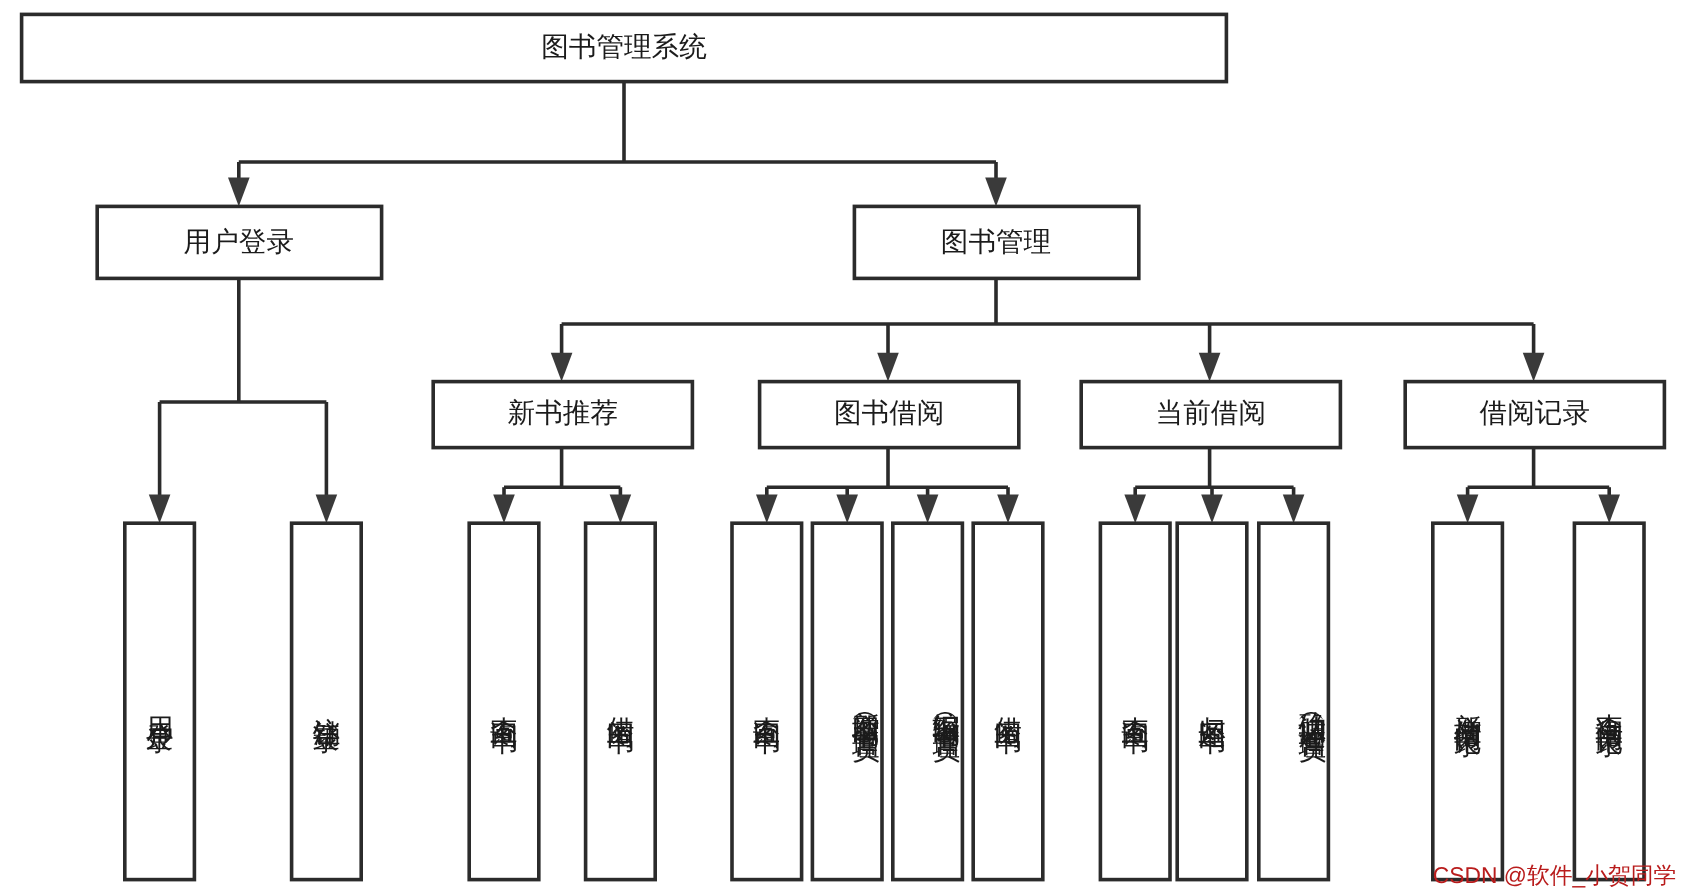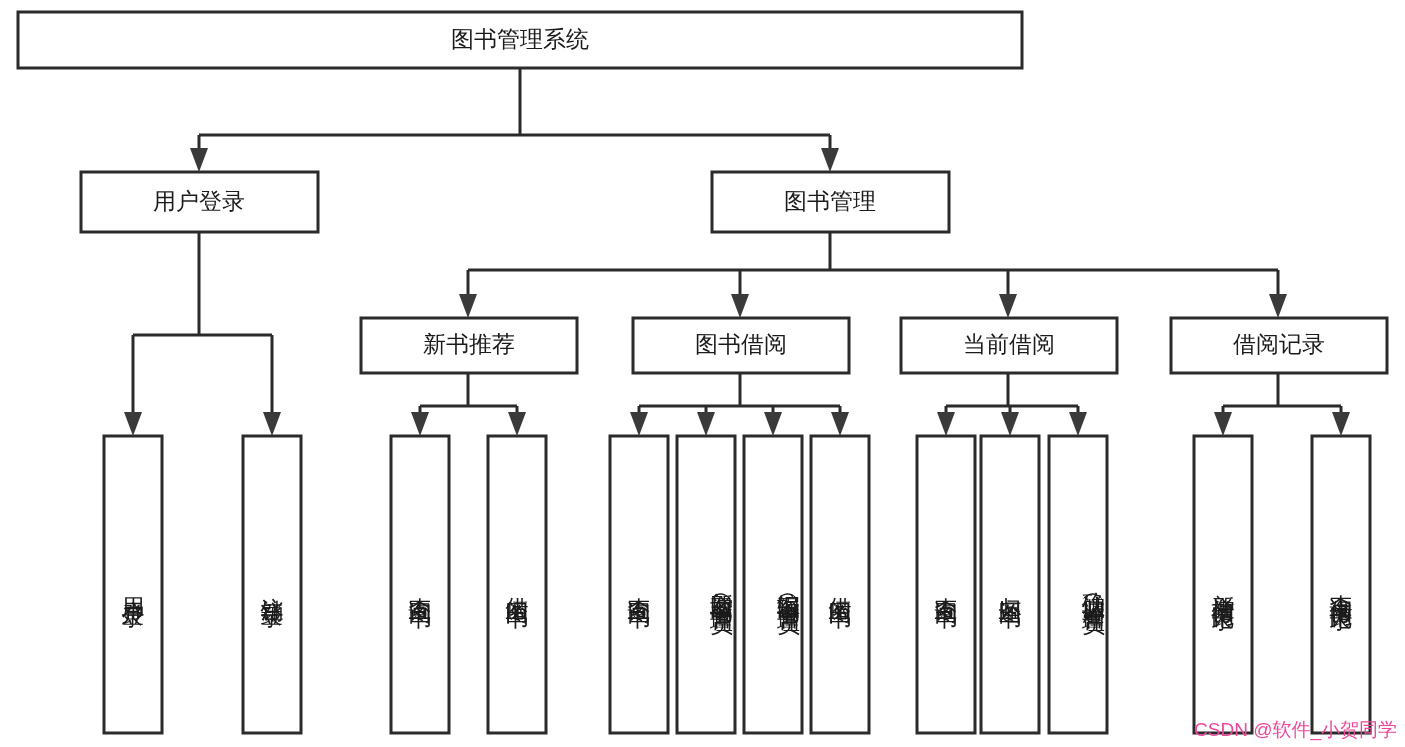--- a/index.html
+++ b/index.html
@@ -56,21 +56,21 @@
     color: #1b1b1b;
     white-space: nowrap;
     pointer-events: none;
   }
   .watermark {
     position: absolute;
     right: 8px;
     bottom: 4px;
     font-family: "Liberation Sans", "DejaVu Sans", sans-serif;
     font-size: 19px;
-    color: #ec4899;
+    color: #b91c1c;
     white-space: nowrap;
   }
 </style>
 </head>
 <body>
 
 <svg id="diagram" viewBox="0 0 1405 747" xmlns="http://www.w3.org/2000/svg">
 
   <g>
 

